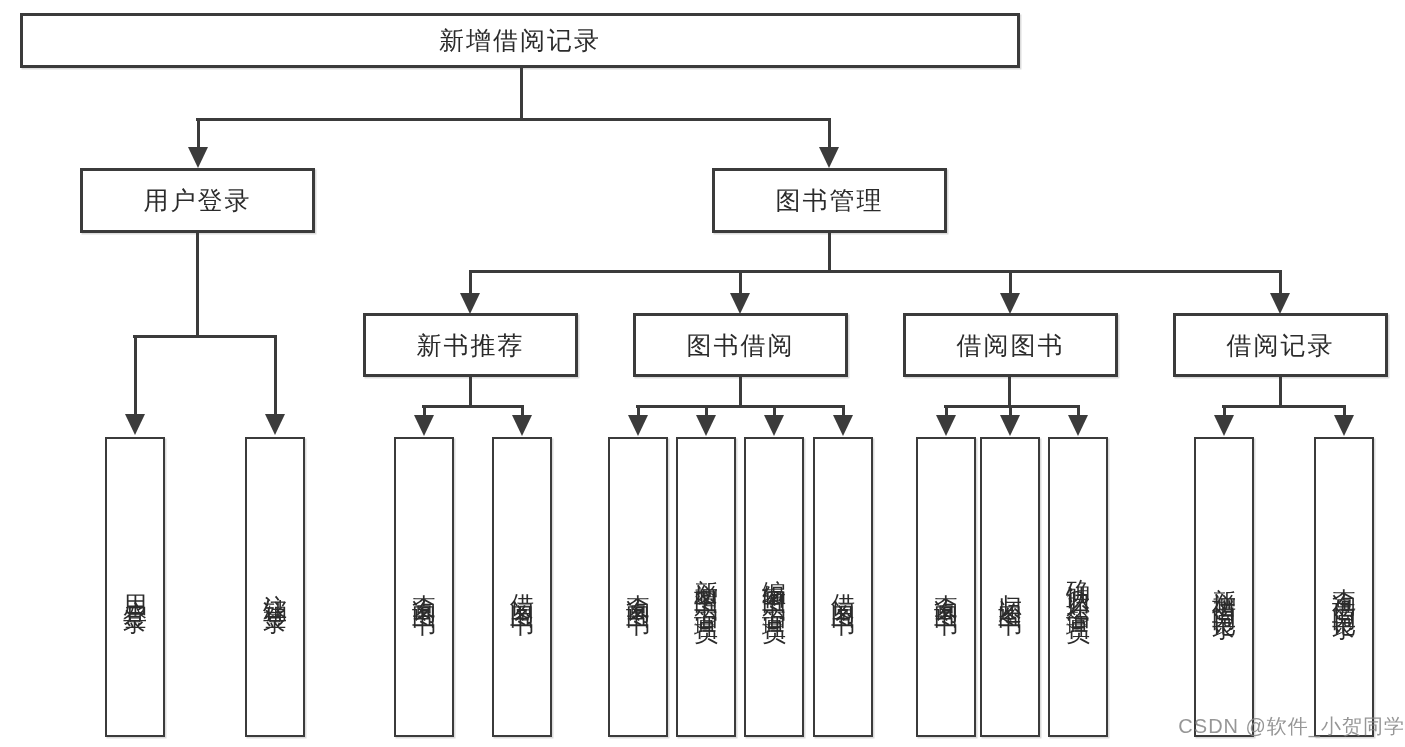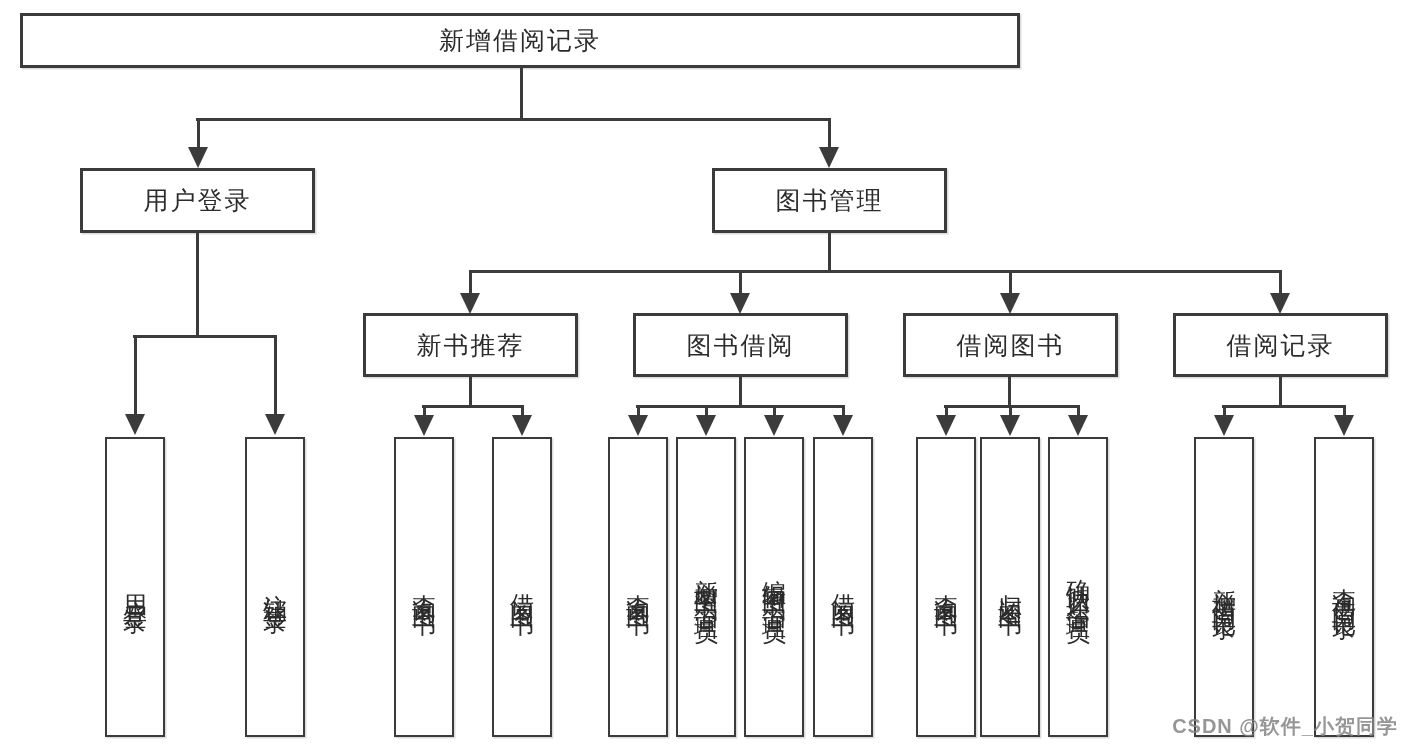--- a/index.html
+++ b/index.html
@@ -34,24 +34,23 @@
     overflow:hidden;
   }
   .vline{position:absolute;width:3px;background:var(--line);}
   .hline{position:absolute;height:3px;background:var(--line);}
   .arrow{position:absolute;width:20px;display:flex;flex-direction:column;align-items:center;}
   .arrow .shaft{width:3px;flex:1 1 auto;background:var(--line);}
   .arrow .tip{width:0;height:0;flex:0 0 auto;
     border-left:10px solid transparent;border-right:10px solid transparent;
     border-top:21px solid var(--line);}
   .watermark{
-    position:absolute;top:713px;right:7px;
+    position:absolute;top:713px;right:0;
     font-size:20px;color:rgba(132,132,132,0.85);letter-spacing:1px;
     white-space:nowrap;
-    font-weight:bold;
   }
 </style>
 </head>
 <body>
 
 <div class="canvas">
 
   <div class="hbox" style="left:20px;top:13px;width:1000px;height:55px;">新增借阅记录</div>
 
   <div class="hbox" style="left:80px;top:168px;width:235px;height:65px;">用户登录</div>

